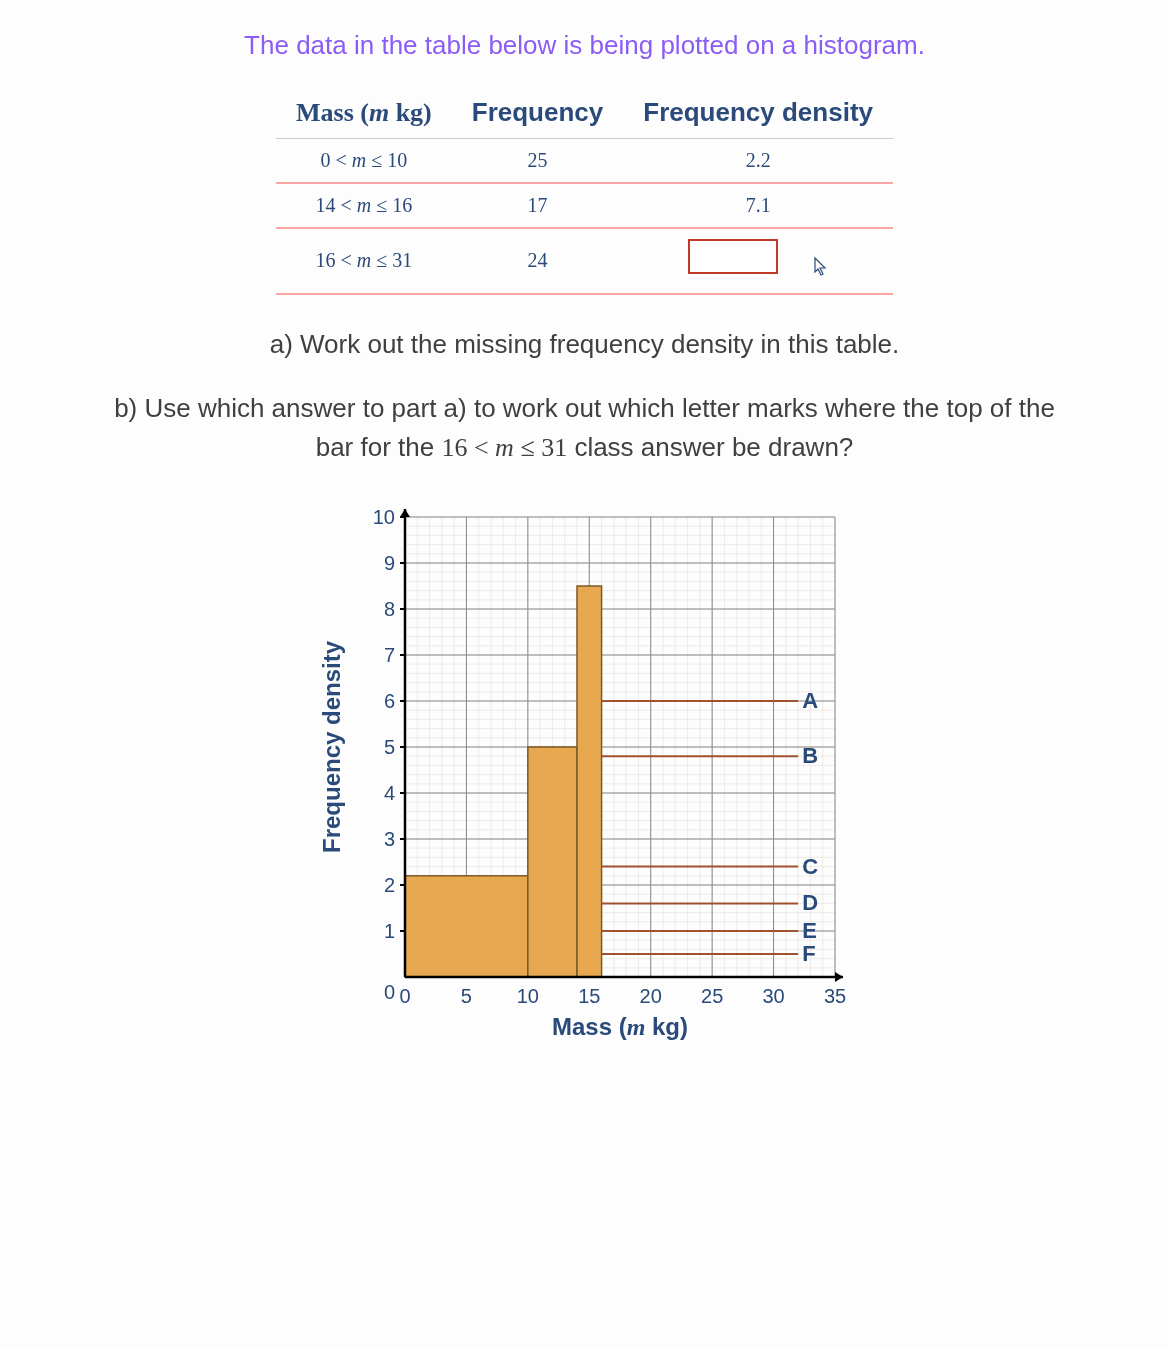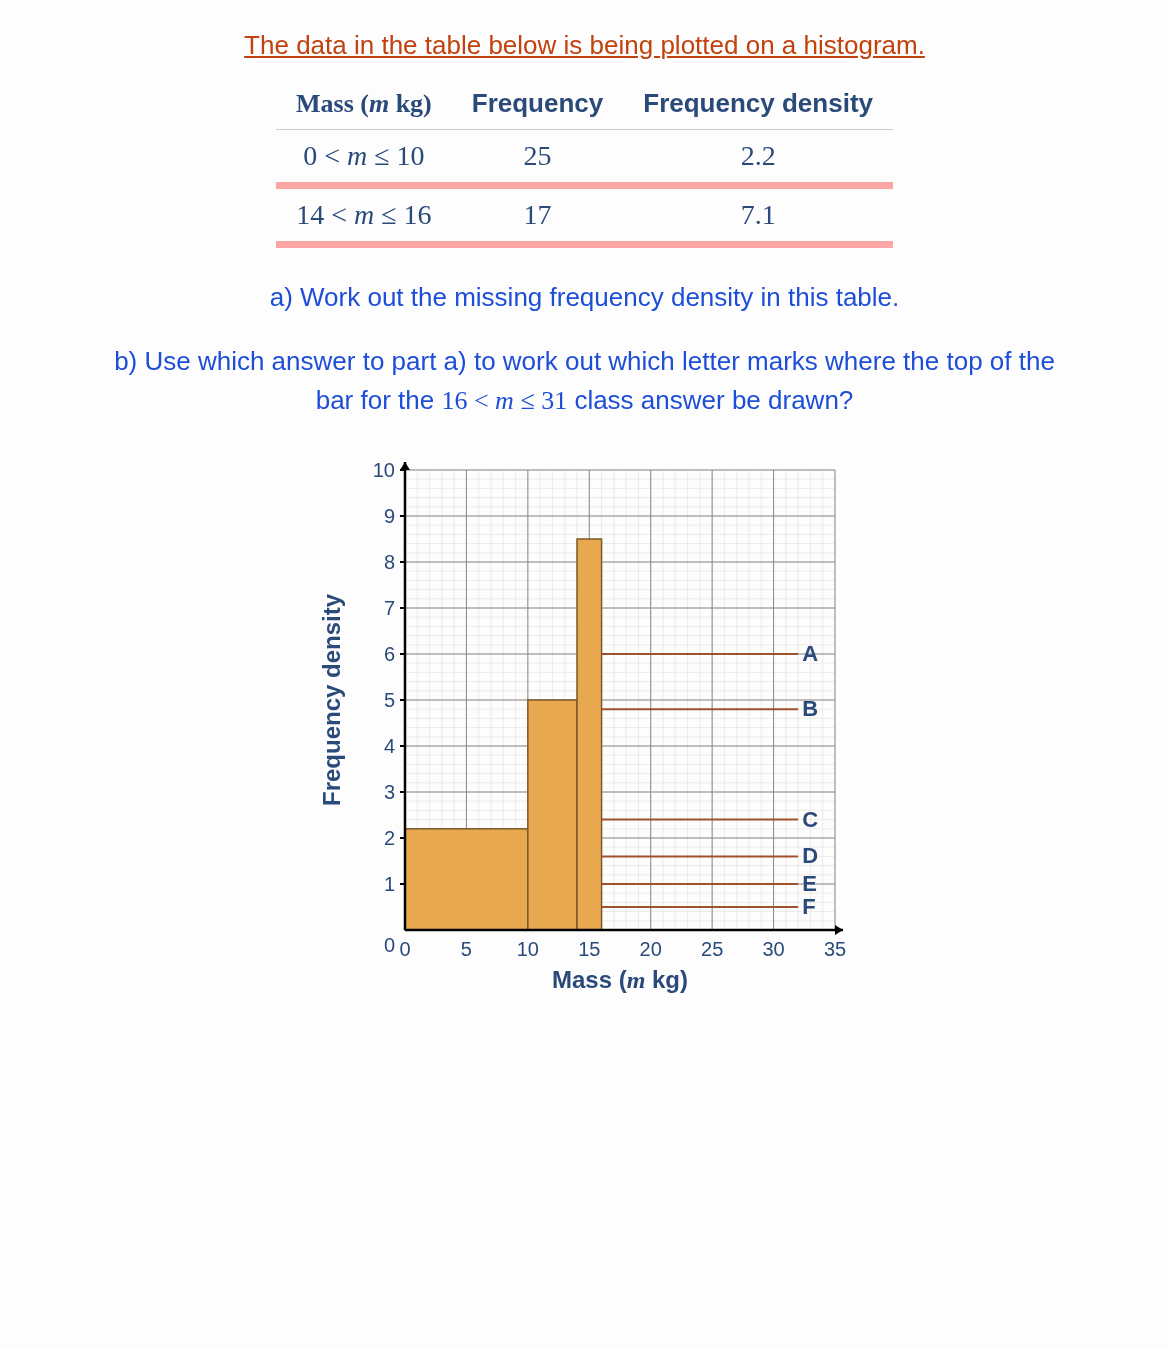--- a/index.html
+++ b/index.html
@@ -9,58 +9,57 @@
       padding: 30px 10px;
       color: #2a4a7a;
     }
     .container {
       max-width: 1100px;
       margin: 0 auto;
       text-align: center;
     }
     .intro-text {
       font-size: 26px;
-      color: #c2410c;
-      margin-bottom: 17px;
-      text-decoration: underline;
+      color: #8b5cf6;
+      margin-bottom: 26px;
     }
     .data-table {
       margin: 0 auto 30px;
       border-collapse: collapse;
       font-size: 26px;
     }
     .data-table th {
       padding: 10px 20px;
       font-weight: bold;
       color: #2a4a7a;
       border-bottom: 1px solid #ccc;
     }
     .data-table td {
       padding: 10px 20px;
-      border-bottom: 7px solid #fca5a5;
+      border-bottom: 2px solid #fca5a5;
       color: #2a4a7a;
       font-family: "Times New Roman", serif;
-      font-size: 28px;
+      font-size: 20px;
     }
     .answer-box {
       display: inline-block;
       width: 90px;
       height: 35px;
       border: 2px solid #c0392b;
       background: #fff;
     }
     .cursor-icon {
       position: relative;
       display: inline-block;
       margin-left: 30px;
       vertical-align: middle;
     }
     .question-a, .question-b {
       font-size: 26px;
-      color: #1d4ed8;
+      color: #404040;
       margin: 25px auto;
       max-width: 1050px;
       line-height: 1.5;
     }
     .chart-wrapper {
       display: flex;
       justify-content: center;
       margin-top: 30px;
     }
     .math-expr {
@@ -85,20 +84,32 @@
     <tbody>
       <tr>
         <td><span class="math-expr">0 &lt; <span class="var">m</span> ≤ 10</span></td>
         <td>25</td>
         <td>2.2</td>
       </tr>
       <tr>
         <td><span class="math-expr">14 &lt; <span class="var">m</span> ≤ 16</span></td>
         <td>17</td>
         <td>7.1</td>
+      </tr>
+      <tr>
+        <td><span class="math-expr">16 &lt; <span class="var">m</span> ≤ 31</span></td>
+        <td>24</td>
+        <td>
+          <span class="answer-box"></span>
+          <span class="cursor-icon">
+            <svg width="16" height="22" viewBox="0 0 16 22">
+                <path d="M2 2 L2 16 L5 13 L8 19 L10 18 L7 12 L12 12 Z" fill="none" stroke="#2a4a7a" stroke-width="1.2"></path>
+              </svg>
+          </span>
+        </td>
       </tr>
     </tbody>
   </table>
 
   <p class="question-a">a) Work out the missing frequency density in this table.</p>
 
   <p class="question-b">
     <span>b) Use which answer to part a) to work out which letter marks where the top of the</span><br>
     <span>bar for the </span><span class="math-expr">16 &lt; <span class="var">m</span> ≤ 31</span><span> class answer be drawn?</span>
   </p>

